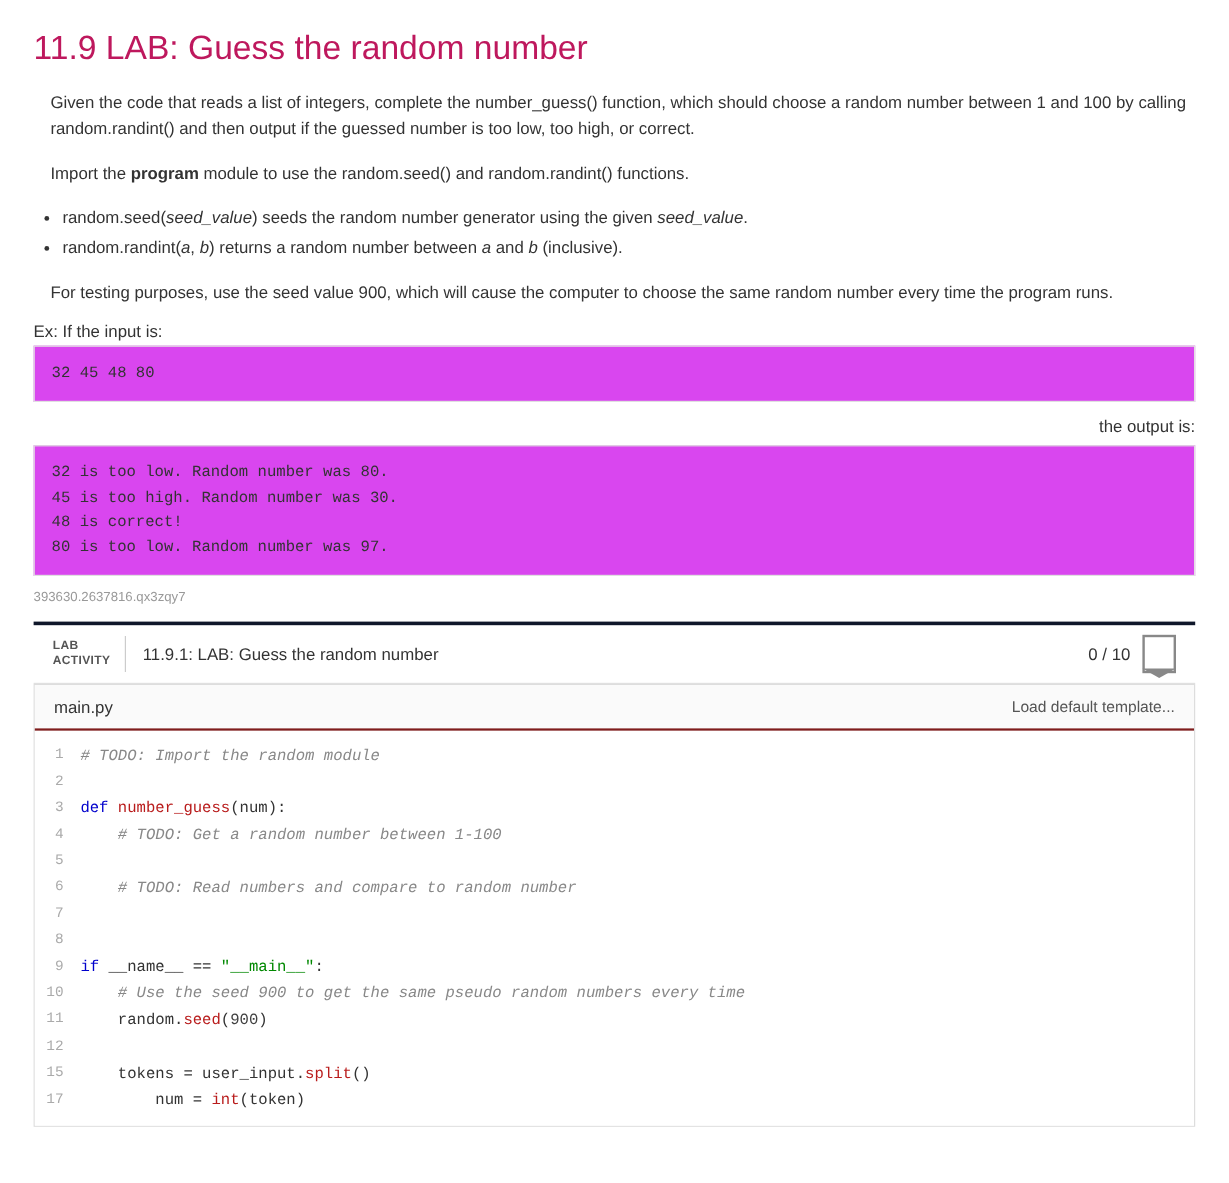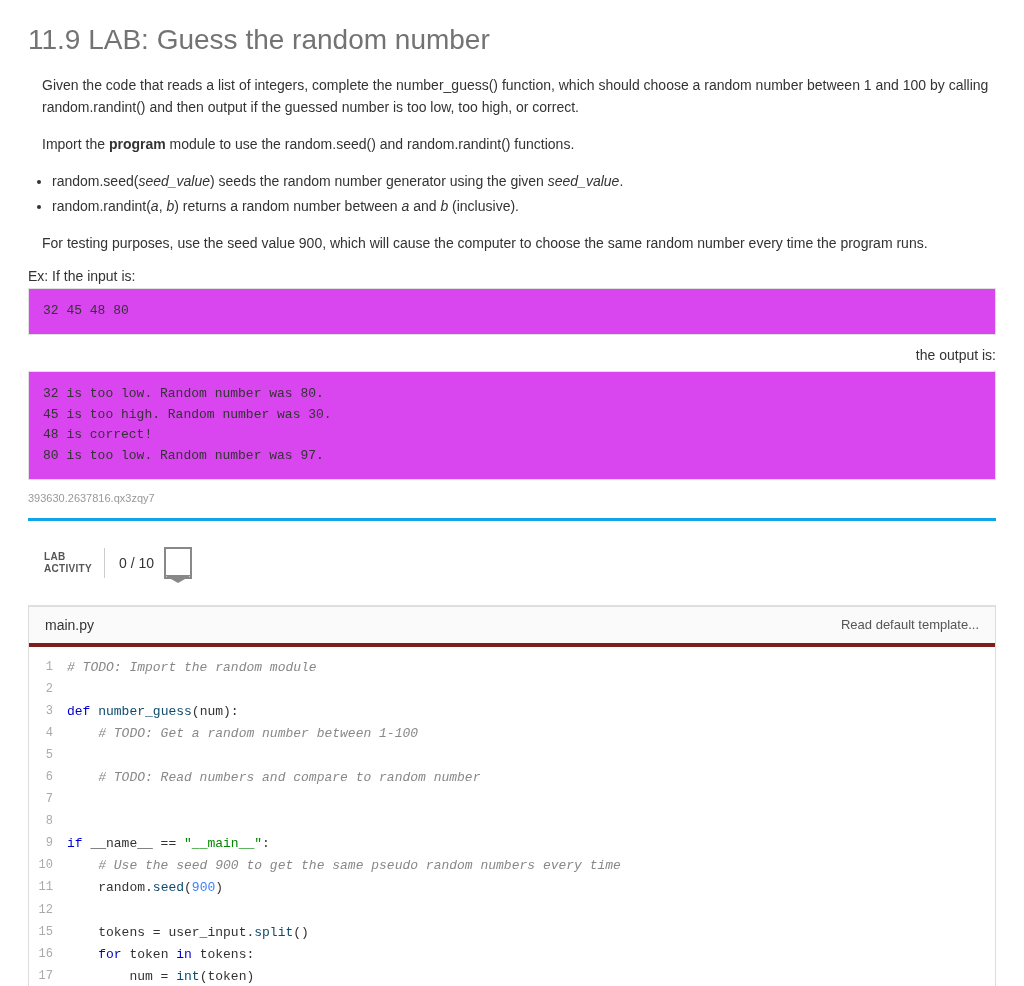--- a/index.html
+++ b/index.html
@@ -8,21 +8,21 @@
       font-size: 14px;
       color: #333;
       background: #fff;
       padding: 24px 28px;
       max-width: 1024px;
     }
 
     h1 {
       font-size: 28px;
       font-weight: 400;
-      color: #737373;
+      color: #be185d;
       margin-bottom: 18px;
     }
 
     .description {
       font-size: 14px;
       line-height: 1.6;
       margin-bottom: 14px;
       color: #333;
       margin-left: 14px;
     }
@@ -72,23 +72,23 @@
       font-size: 11px;
       color: #999;
       margin-top: 6px;
       margin-bottom: 14px;
     }
 
     
     .lab-activity-bar {
       display: flex;
       align-items: center;
-      border-top: 3px solid #0ea5e9;
+      border-top: 3px solid #0f172a;
       background: #fff;
-      padding: 26px 16px;
+      padding: 8px 16px;
       border-bottom: 1px solid #e0e0e0;
       margin-bottom: 0;
     }
 
     .lab-badge {
       font-size: 10px;
       font-weight: 700;
       color: #555;
       line-height: 1.2;
       margin-right: 12px;
@@ -141,21 +141,21 @@
       border: 1px solid #ddd;
       background: #fff;
       margin-top: 0;
     }
 
     .editor-header {
       display: flex;
       align-items: center;
       justify-content: space-between;
       padding: 10px 16px;
-      border-bottom: 4px solid #7f1d1d;
+      border-bottom: 2px solid #7f1d1d;
       background: #fafafa;
     }
 
     .editor-filename {
       font-size: 14px;
       color: #333;
       font-weight: 500;
     }
 
     .load-template-btn {
@@ -195,23 +195,23 @@
 
     .line-content {
       flex: 1;
       white-space: pre;
       color: #333;
       line-height: 1.7;
     }
 
     
     .kw { color: #0000cc; font-weight: normal; }
-    .fn { color: #0c4a6e; }
+    .fn { color: #b91c1c; }
     .str { color: #008800; }
-    .num { color: #3b82f6; }
+    .num { color: #404040; }
     .todo { color: #888; font-style: italic; }
 
     .editor-wrapper {
       position: relative;
     }
   </style>
 </head>
 <body>
 
 <h1>11.9 LAB: Guess the random number</h1>
@@ -245,28 +245,29 @@
 80 is too low. Random number was 97.</div>
 
 <p class="id-label">393630.2637816.qx3zqy7</p>
 
 <div class="lab-activity-bar">
   <div class="lab-badge">
     <span>LAB</span><br>
     <span>ACTIVITY</span>
   </div>
   <div class="lab-divider"></div>
+  <span class="lab-title">11.9.1: LAB: Guess the random number</span>
   <span class="lab-score">0 / 10</span>
   <div class="score-icon"></div>
 </div>
 
 <div class="editor-container">
   <div class="editor-header">
     <span class="editor-filename">main.py</span>
-    <button class="load-template-btn">Read default template...</button>
+    <button class="load-template-btn">Load default template...</button>
   </div>
 
   <div class="editor-wrapper">
     <div class="code-editor">
 
       <div class="code-line">
         <span class="line-num">1</span>
         <span class="line-content todo"># TODO: Import the random module</span>
       </div>
 
@@ -325,24 +326,20 @@
         <span class="line-content"></span>
       </div>
 
 
 
       <div class="code-line">
         <span class="line-num">15</span>
         <span class="line-content">    tokens = user_input.<span class="fn">split</span>()</span>
       </div>
 
-      <div class="code-line">
-        <span class="line-num">16</span>
-        <span class="line-content">    <span class="kw">for</span> token <span class="kw">in</span> tokens:</span>
-      </div>
 
       <div class="code-line">
         <span class="line-num">17</span>
         <span class="line-content">        num = <span class="fn">int</span>(token)</span>
       </div>
 
     </div>
 
   </div>
 </div>

